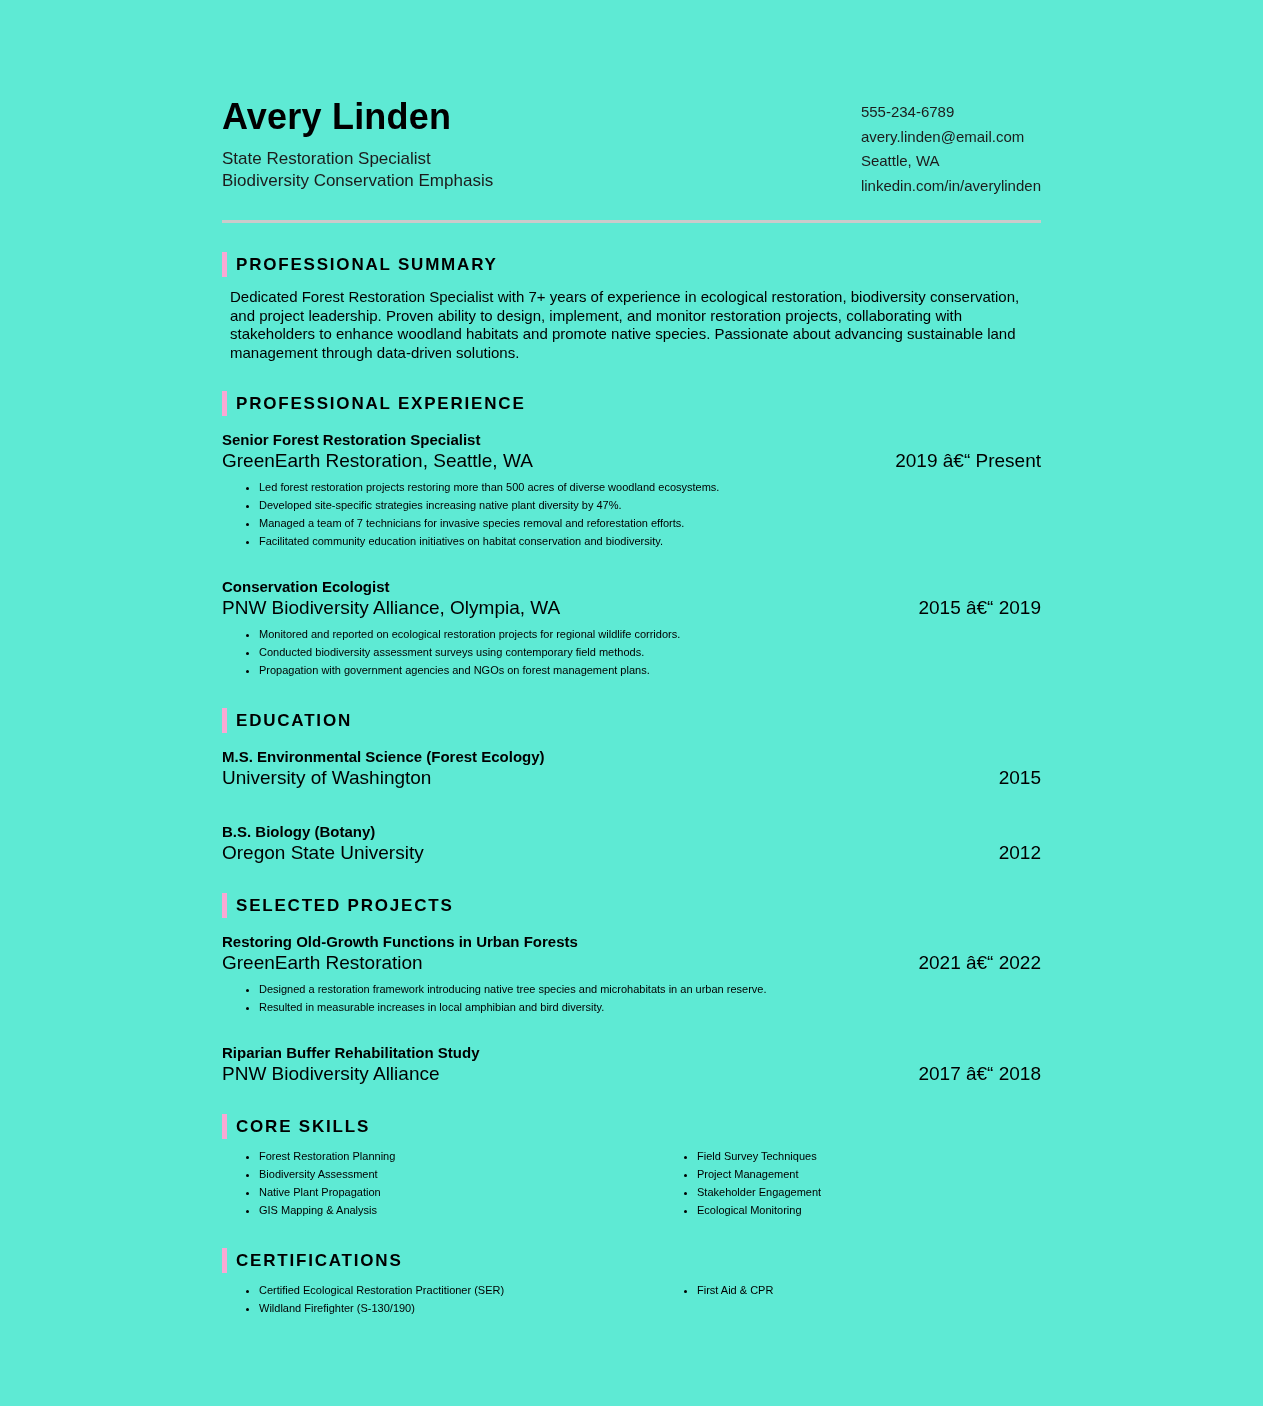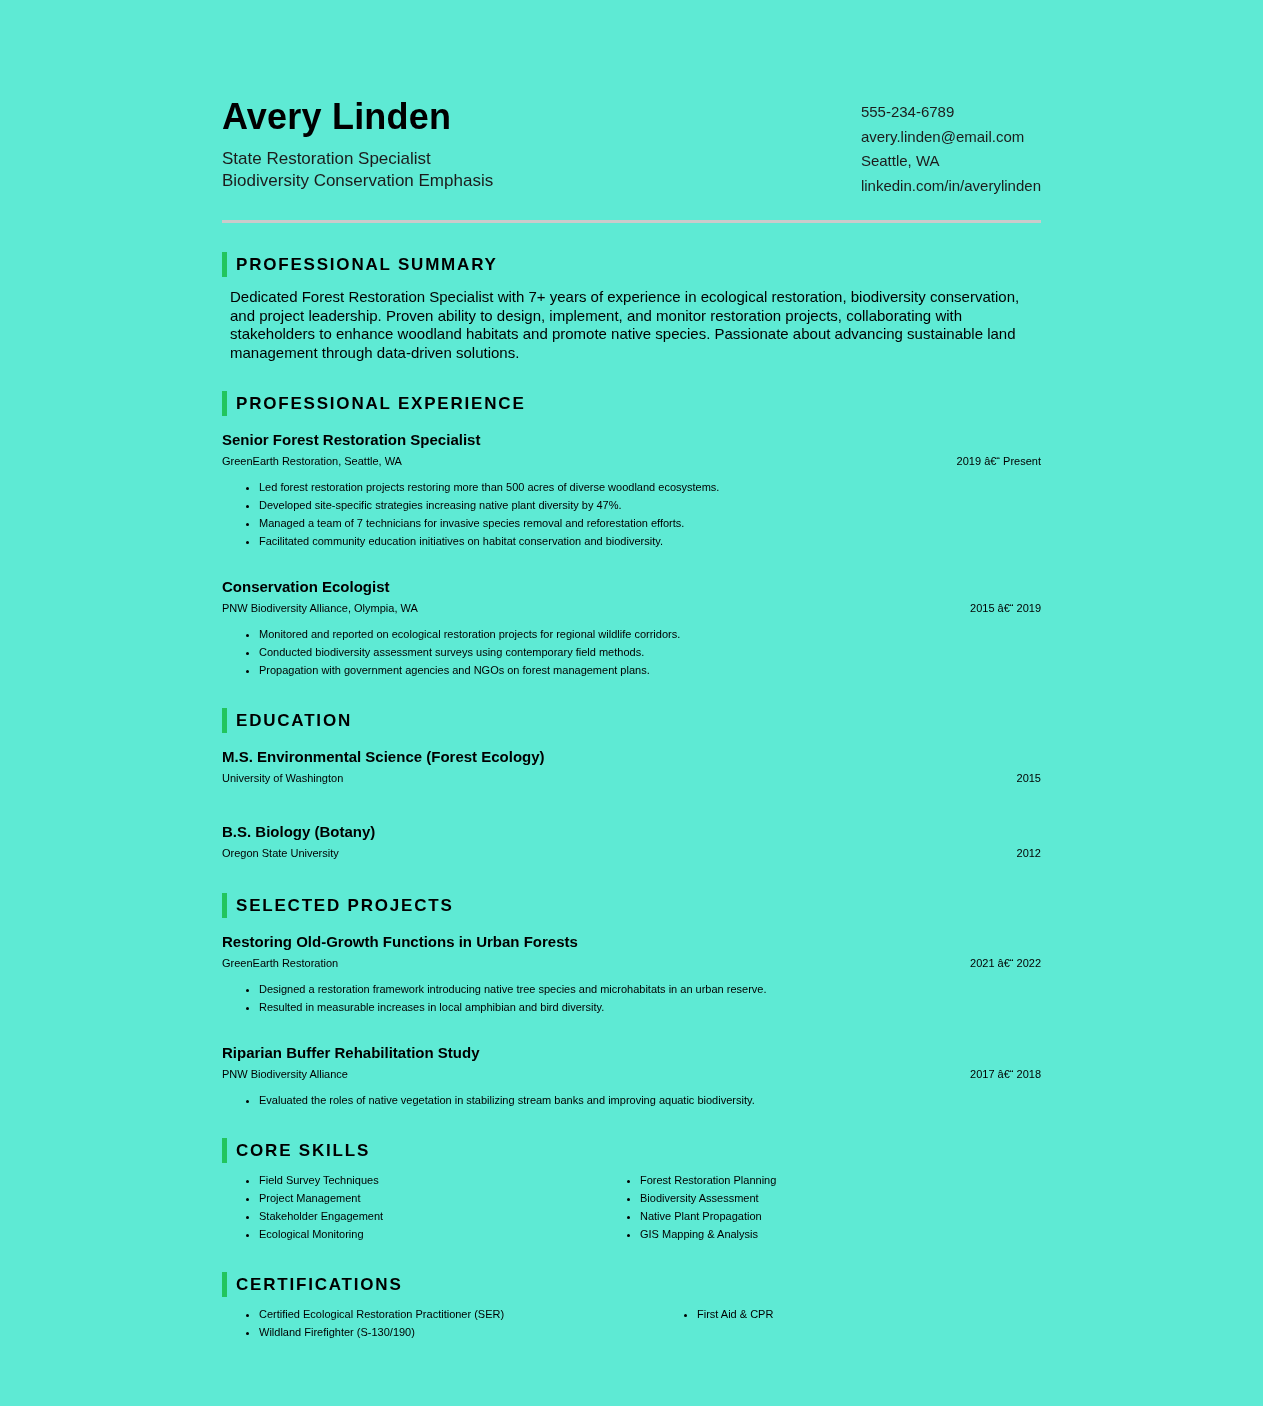--- a/index.html
+++ b/index.html
@@ -30,32 +30,32 @@
   .subtitle { font-size: 17px; line-height: 22px; color: #1c1c1c; }
   .contact { font-size: 15px; line-height: 24.6px; padding-top: 4px; color: #1c1c1c; }
   .rule { border: 0; height: 3px; background: #cbcbcb; margin: 22px 0 0 0; }
 
   
   section { margin-top: 29px; }
   .sec-h {
     font-size: 17px;
     font-weight: bold;
     letter-spacing: 1.8px;
-    border-left: 5px solid #22c55e;
+    border-left: 5px solid #f9a8d4;
     padding-left: 9px;
     line-height: 25px;
     margin: 0;
   }
   .summary-text { margin: 11px 0 0 8px; font-size: 15px; line-height: 18.5px; }
 
   .entry { margin-top: 13px; }
   .entry + .entry { margin-top: 26px; }
   .edu-entry + .edu-entry { margin-top: 32px; }
   .item-title { font-size: 15px; font-weight: bold; margin: 0; line-height: 21px; }
-  .meta { display: flex; justify-content: space-between; font-size: 11px; line-height: 22px; }
+  .meta { display: flex; justify-content: space-between; font-size: 19px; line-height: 22px; }
   .meta .date { white-space: nowrap; }
 
   ul.bullets { margin: 6px 0 0 0; padding-left: 37px; }
   ul.bullets li { font-size: 11px; line-height: 18px; }
 
   .two-col { display: flex; margin-top: 8px; }
   .two-col ul.bullets { margin: 0; }
   .two-col ul.col1 { width: 438px; flex: none; box-sizing: border-box; }
   .two-col ul.col2 { flex: 1; }
 </style>
@@ -151,40 +151,37 @@
           <li>Resulted in measurable increases in local amphibian and bird diversity.</li>
         </ul>
       </div>
 
       <div class="entry">
         <h3 class="item-title">Riparian Buffer Rehabilitation Study</h3>
         <div class="meta">
           <span>PNW Biodiversity Alliance</span>
           <span class="date">2017 â€“ 2018</span>
         </div>
-        <ul class="bullets">
-          <li>Evaluated the roles of native vegetation in stabilizing stream banks and improving aquatic biodiversity.</li>
-        </ul>
       </div>
     </section>
 
     <section>
       <h2 class="sec-h">CORE SKILLS</h2>
       <div class="two-col">
+        <ul class="bullets col1">
+          <li>Forest Restoration Planning</li>
+          <li>Biodiversity Assessment</li>
+          <li>Native Plant Propagation</li>
+          <li>GIS Mapping &amp; Analysis</li>
+        </ul>
         <ul class="bullets col2">
           <li>Field Survey Techniques</li>
           <li>Project Management</li>
           <li>Stakeholder Engagement</li>
           <li>Ecological Monitoring</li>
-        </ul>
-        <ul class="bullets col1">
-          <li>Forest Restoration Planning</li>
-          <li>Biodiversity Assessment</li>
-          <li>Native Plant Propagation</li>
-          <li>GIS Mapping &amp; Analysis</li>
         </ul>
       </div>
     </section>
 
     <section>
       <h2 class="sec-h">CERTIFICATIONS</h2>
       <div class="two-col">
         <ul class="bullets col1">
           <li>Certified Ecological Restoration Practitioner (SER)</li>
           <li>Wildland Firefighter (S-130/190)</li>

